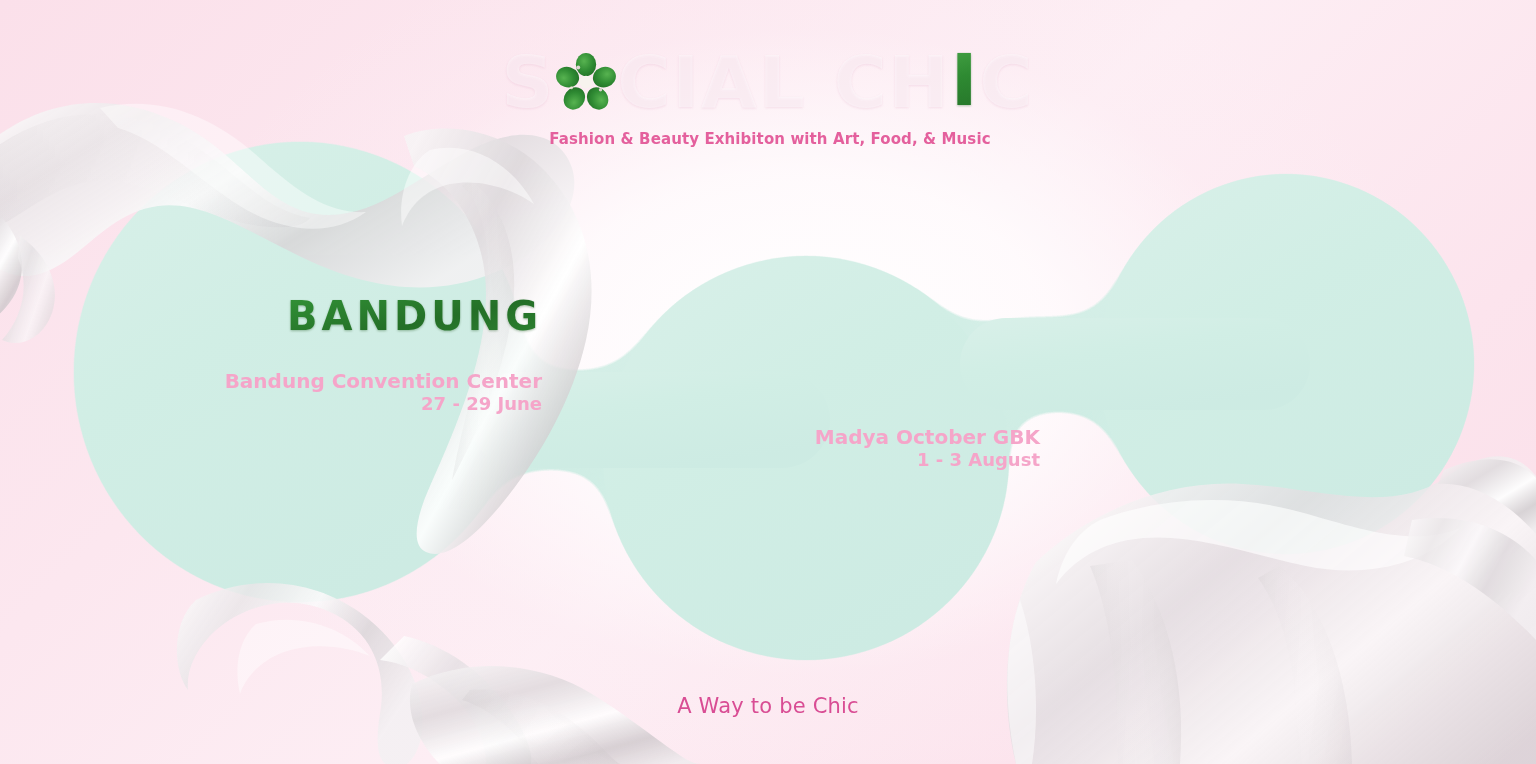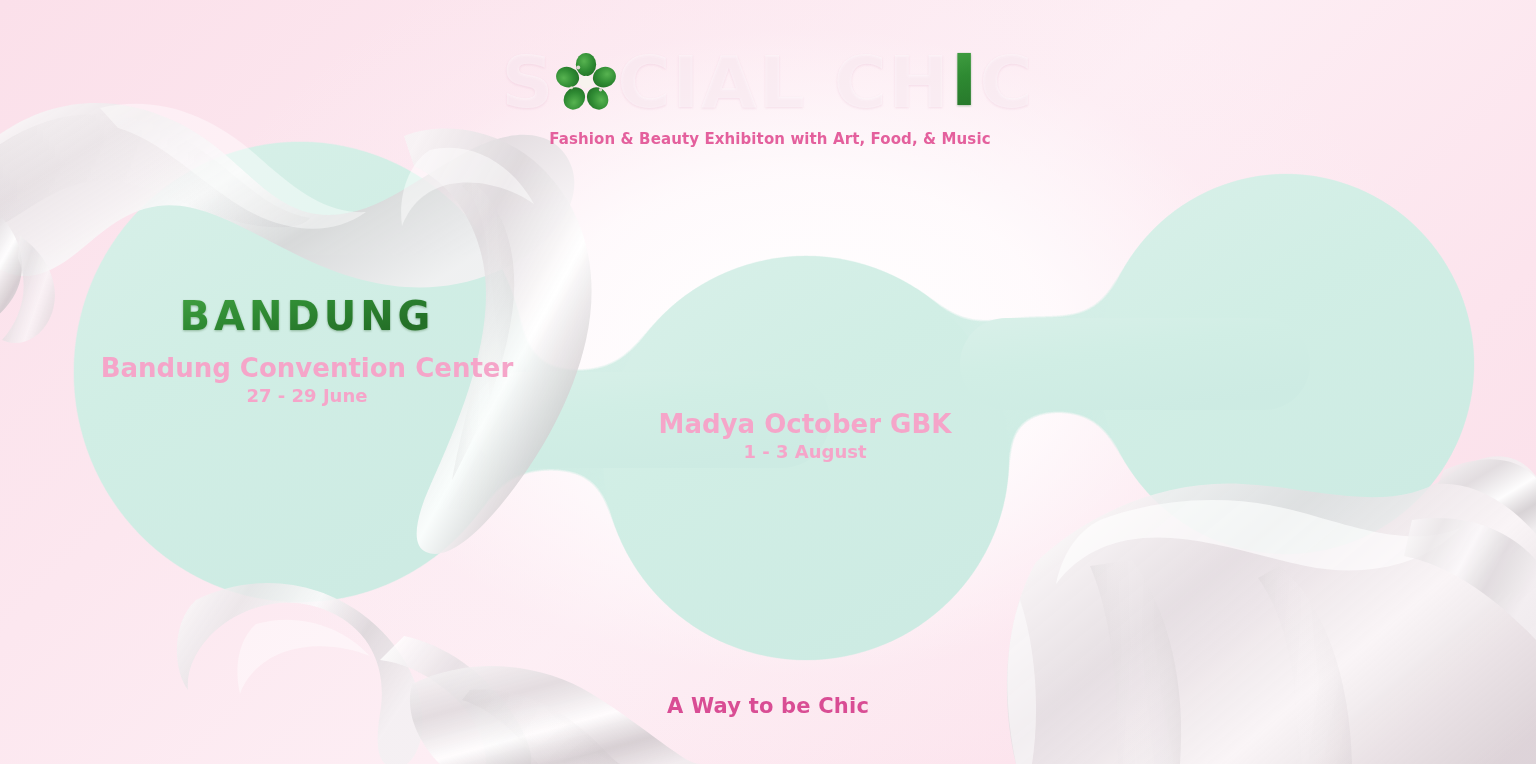--- a/index.html
+++ b/index.html
@@ -89,21 +89,21 @@
     font-weight: 700;
     font-size: 15px;
     letter-spacing: 0.1px;
     color: #e4609d;
   }
 
   
   .city {
     position: absolute;
     z-index: 5;
-    text-align: center;
+    text-align: right;
     width: 470px;
   }
   .city.bandung    { left: 72px;   top: 296px; }
   .city.jakarta    { left: 570px;  top: 392px; }
   .city.yogyakarta { left: 1050px; top: 305px; }
 
   .city-name {
     font-family: "DejaVu Sans", sans-serif;
     font-weight: 700;
     font-size: 40px;
@@ -115,23 +115,23 @@
     -webkit-background-clip: text;
     background-clip: text;
     -webkit-text-fill-color: transparent;
     filter: drop-shadow(0 1px 1px rgba(45,100,45,0.4));
   }
   .city.yogyakarta .city-name { font-size: 37px; letter-spacing: 3px; }
 
   .city-venue {
     font-family: "DejaVu Sans", sans-serif;
     font-weight: 700;
-    font-size: 26px;
+    font-size: 20px;
     line-height: 1.22;
-    margin: 17px 0 0 0;
+    margin: 33px 0 0 0;
     color: #f5a5c9;
   }
   .city-date {
     font-family: "DejaVu Sans", sans-serif;
     font-weight: 700;
     font-size: 18px;
     line-height: 1.22;
     margin: 0;
     color: #f5a5c9;
   }
@@ -141,21 +141,21 @@
     position: absolute;
     left: 0;
     right: 0;
     top: 694px;
     z-index: 6;
     text-align: center;
   }
   .footer-tagline {
     margin: 0;
     font-family: "DejaVu Sans", sans-serif;
-    font-weight: 700;
+    font-weight: 400;
     font-size: 21px;
     color: #d94d94;
     letter-spacing: 0.2px;
   }
 </style>
 </head>
 <body>
 
 <div id="poster">
 

